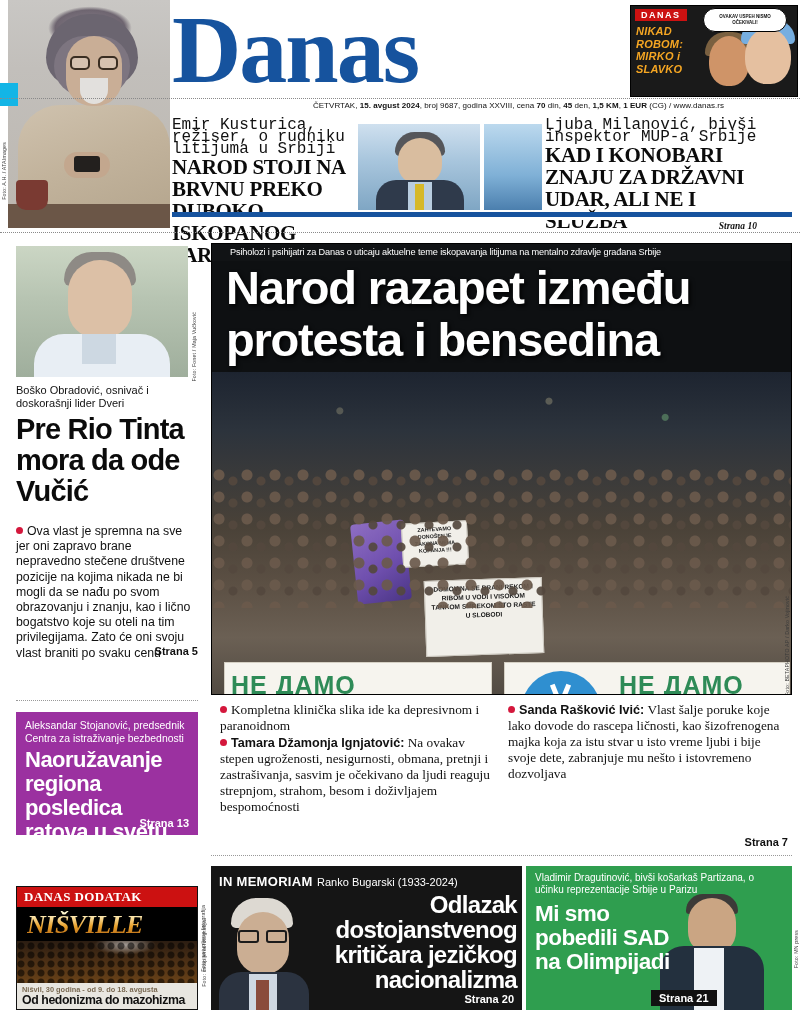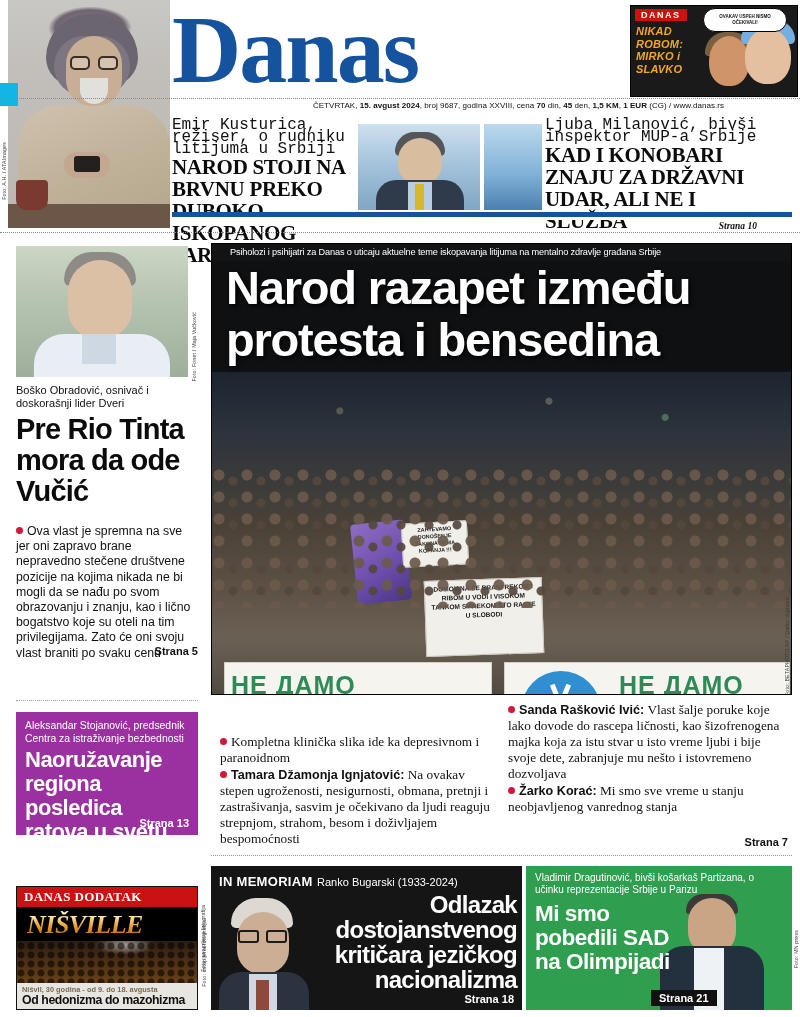--- a/index.html
+++ b/index.html
@@ -276,21 +276,21 @@
   .nv-head {
     font-family: "Liberation Sans", sans-serif; font-weight: bold; font-size: 12.3px;
     color: #111; padding-left: 5px; line-height: 13px; letter-spacing: -.4px;
   }
   .credit-nisville { position: absolute; left: 200px; top: 905px; }
 
   
   .quotes { position: absolute; left: 211px; top: 702px; width: 581px; height: 152px; }
   .q-col { position: absolute; top: 0; font-family: "Liberation Serif", serif;
     font-size: 13.3px; line-height: 16px; color: #111; }
-  .q-col-1 { left: 9px; width: 272px; margin-top: 32px; }
+  .q-col-1 { left: 9px; width: 272px; }
   .q-col-2 { left: 297px; width: 280px; }
   .q-item { margin-bottom: 1px; }
   .q-item b { font-family: "Liberation Sans", sans-serif; font-size: 12.6px; }
   .q-page { position: absolute; right: 4px; bottom: 6px; font-family: "Liberation Sans", sans-serif;
     font-weight: bold; font-size: 11px; color: #111; }
   .q-rule { position: absolute; left: 211px; top: 855px; width: 581px; border-top: 1px dotted #999; }
 
   
   .memoriam {
     position: absolute; left: 211px; top: 866px; width: 311px; height: 144px;
@@ -472,23 +472,20 @@
       <span class="bullet-dot"></span><span>Kompletna klinička slika ide ka depresivnom i paranoidnom</span>
     </div>
     <div class="q-item">
       <span class="bullet-dot"></span><b>Tamara Džamonja Ignjatović:</b><span> Na ovakav stepen ugroženosti, nesigurnosti, obmana, pretnji i zastrašivanja, sasvim je očekivano da ljudi reaguju strepnjom, strahom, besom i doživljajem bespomoćnosti</span>
     </div>
   </div>
   <div class="q-col q-col-2">
     <div class="q-item">
       <span class="bullet-dot"></span><b>Sanda Rašković Ivić:</b><span> Vlast šalje poruke koje lako dovode do rascepa ličnosti, kao šizofrenogena majka koja za istu stvar u isto vreme ljubi i bije svoje dete, zabranjuje mu nešto i istovremeno dozvoljava</span>
     </div>
-    <div class="q-item">
-      <span class="bullet-dot"></span><b>Žarko Korać:</b><span> Mi smo sve vreme u stanju neobjavljenog vanrednog stanja</span>
-    </div>
   </div>
   <div class="q-page">Strana 7</div>
 </div>
 <div class="q-rule"></div>
 
 <div class="memoriam">
   <div class="mm-photo">
     <div class="mm-hair"></div>
     <div class="mm-face"></div>
     <div class="mm-glass">
@@ -497,21 +494,21 @@
       </div>
     <div class="mm-suit"></div>
     <div class="mm-shirt"></div>
     <div class="mm-tie"></div>
   </div>
   <div class="mm-top">
     <b>IN MEMORIAM</b>
     <span>Ranko Bugarski (1933-2024)</span>
   </div>
   <div class="mm-head">Odlazak dostojanstvenog kritičara jezičkog nacionalizma</div>
-  <div class="mm-page">Strana 18</div>
+  <div class="mm-page">Strana 20</div>
 </div>
 <div class="credit-vert credit-mm">Foto: ustupljena fotografija</div>
 
 <div class="greenbox">
   <div class="gb-photo">
     <div class="gb-hair"></div>
     <div class="gb-head-s"></div>
     <div class="gb-suit"></div>
     <div class="gb-shirt"></div>
   </div>

